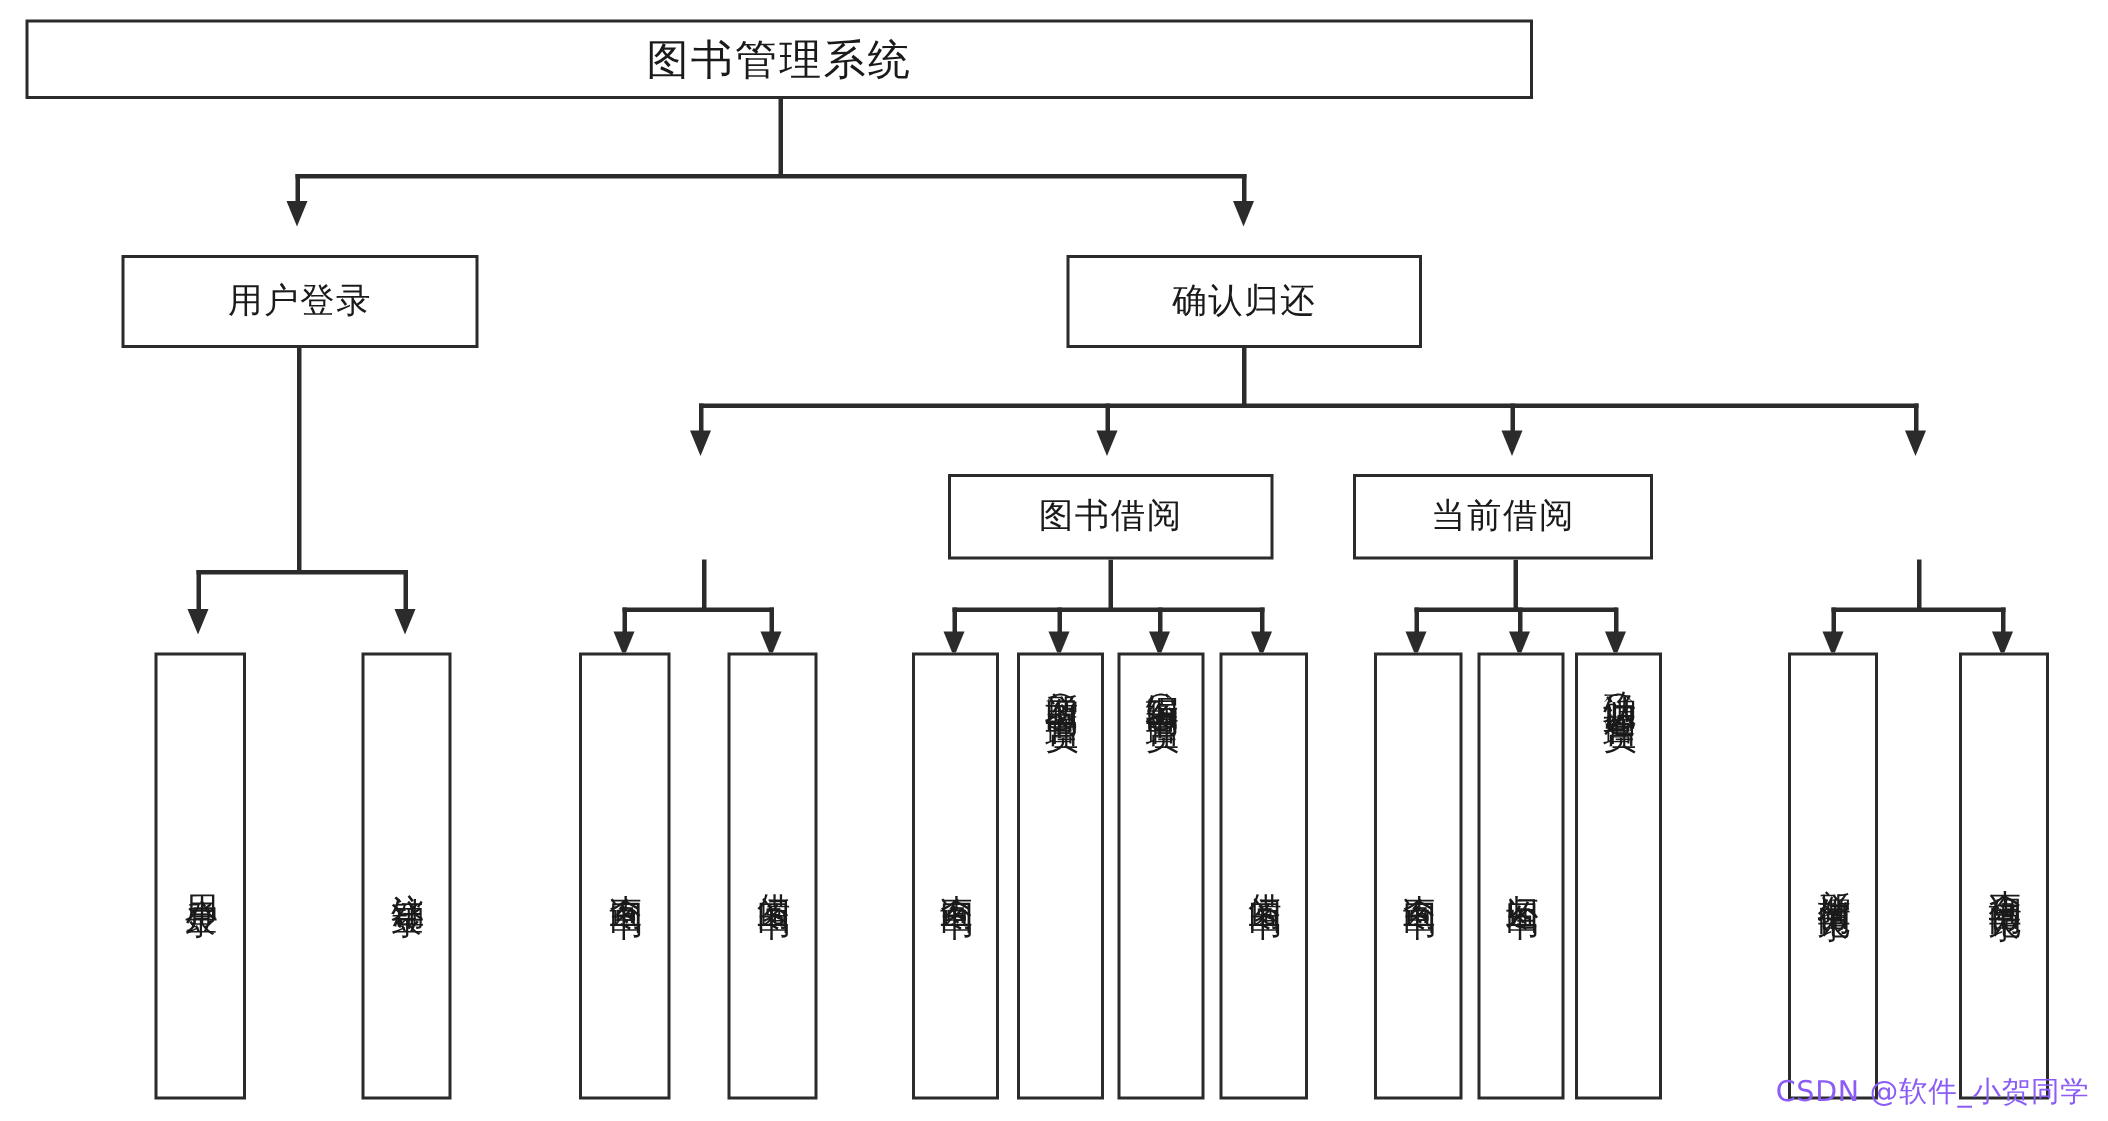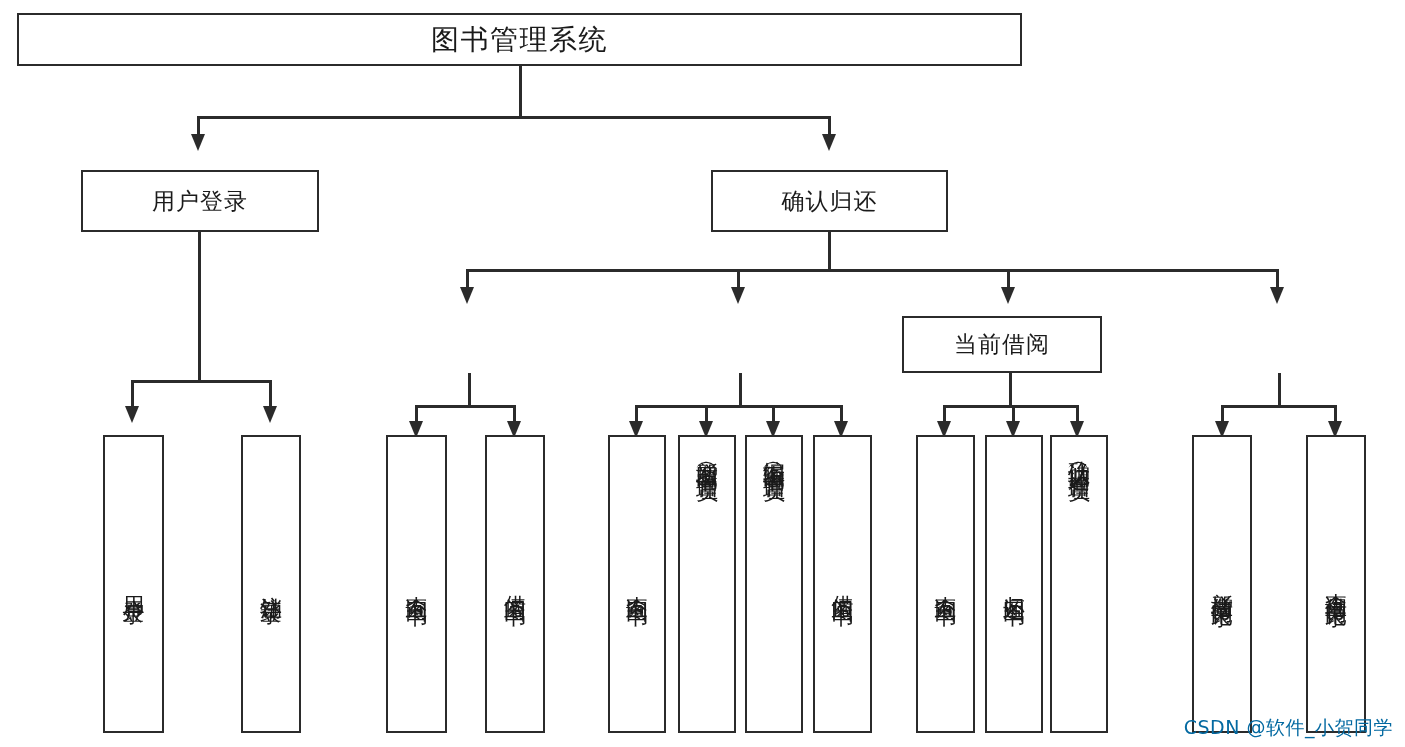--- a/index.html
+++ b/index.html
@@ -74,21 +74,21 @@
     border-top:17px solid #2b2b2b;
     z-index:2;
   }
 
   
   #watermark{
     position:absolute;
     right:12px;
     bottom:6px;
     font-size:19px;
-    color:#0369a1;
+    color:#8b5cf6;
     letter-spacing:0.5px;
     z-index:6;
     white-space:nowrap;
     pointer-events:none;
   }
 </style>
 </head>
 <body>
 
 <div id="canvas">
@@ -125,20 +125,23 @@
 
   <div class="ln v" style="left:466px;top:269px;width:3px;height:20px;"></div>
   <div class="arrow" style="left:460px;top:287px;"></div>
   <div class="ln v" style="left:737px;top:269px;width:3px;height:20px;"></div>
   <div class="arrow" style="left:731px;top:287px;"></div>
   <div class="ln v" style="left:1007px;top:269px;width:3px;height:20px;"></div>
   <div class="arrow" style="left:1001px;top:287px;"></div>
   <div class="ln v" style="left:1276px;top:269px;width:3px;height:20px;"></div>
   <div class="arrow" style="left:1270px;top:287px;"></div>
 
+  <div class="node h" style="left:632px;top:316px;width:217px;height:57px;">
+    <span class="lbl">图书借阅</span>
+  </div>
   <div class="node h" style="left:902px;top:316px;width:200px;height:57px;">
     <span class="lbl">当前借阅</span>
   </div>
 
   <div class="ln v" style="left:468px;top:373px;width:3px;height:34px;"></div>
   <div class="ln h" style="left:415px;top:405px;width:101px;height:3px;"></div>
   <div class="ln v" style="left:415px;top:405px;width:3px;height:18px;"></div>
   <div class="arrow" style="left:409px;top:421px;"></div>
   <div class="ln v" style="left:513px;top:405px;width:3px;height:18px;"></div>
   <div class="arrow" style="left:507px;top:421px;"></div>

